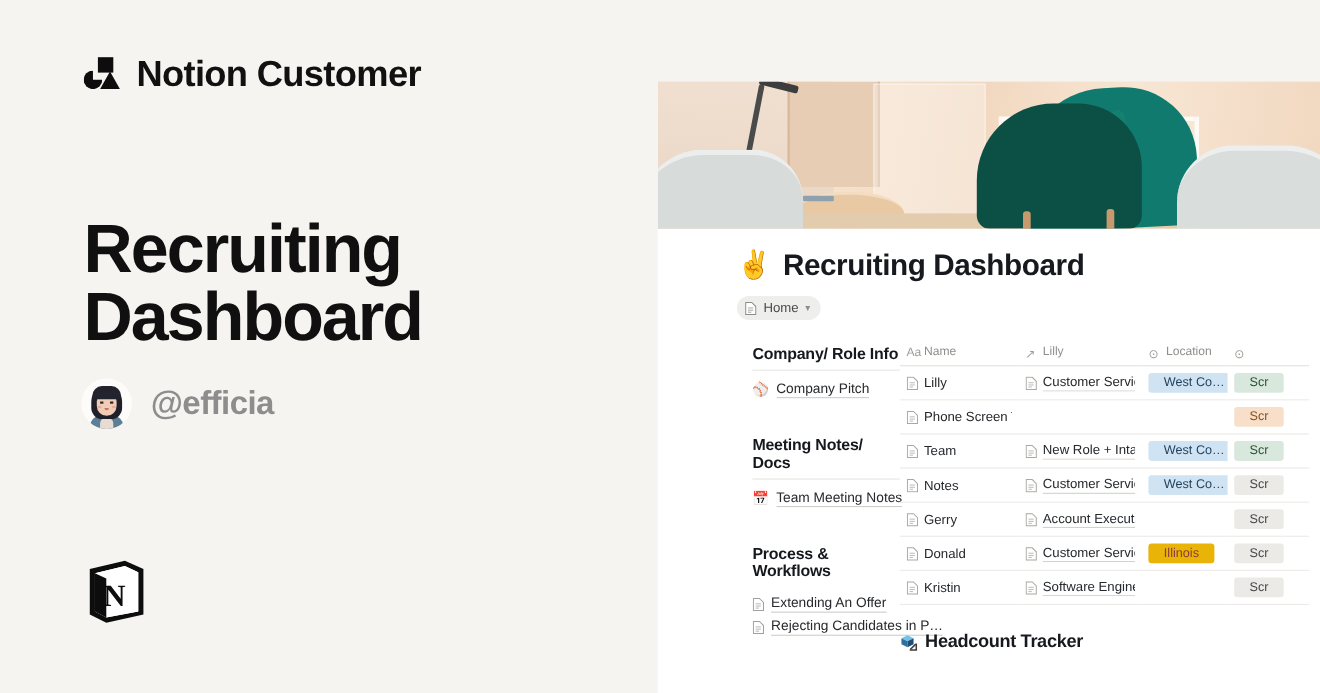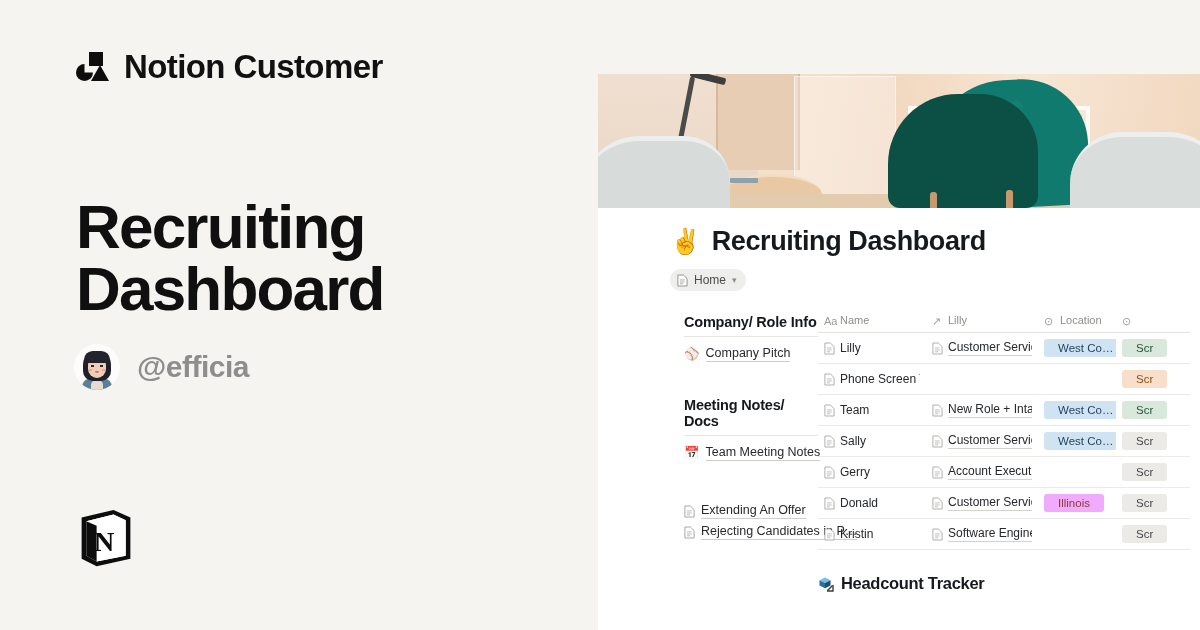--- a/index.html
+++ b/index.html
@@ -260,20 +260,21 @@
             <div class="sec-rule"></div>
             <div class="link-row">
               <span class="link-emoji">📅</span>
               <span class="link-txt">Team Meeting Notes</span>
             </div>
           </div>
 
           <div class="sec-gap"></div>
 
           <div>
+            <div class="sec-head">Process &amp; Workflows</div>
             <div class="sec-gap-sm"></div>
             <div class="link-row">
               <svg class="doc-ico" viewBox="0 0 12 14">
                 <path d="M1 1h6l4 4v8H1z" fill="#fff" stroke="#a0a09c" stroke-width="1"></path>
                 <path d="M3.2 6.4h5.2M3.2 8.6h5.2M3.2 10.6h3.4" stroke="#aeaeaa" stroke-width=".9"></path>
               </svg>
               <span class="link-txt">Extending An Offer</span>
             </div>
             <div class="link-row">
               <svg class="doc-ico" viewBox="0 0 12 14">
@@ -381,21 +382,21 @@
                     <td class="c-loc"><span class="pill" style="background:#cfe3f3;color:#1f3f5b">West Co…</span></td>
                     <td class="c-st"><span class="pill" style="background:#d9e8dd;color:#2b5139">Scr</span></td>
                   </tr>
                   <tr>
                     <td class="c-nm">
                       <div class="cell-doc">
                         <svg class="doc-ico" viewBox="0 0 12 14">
                           <path d="M1 1h6l4 4v8H1z" fill="#fff" stroke="#a8a8a4" stroke-width="1"></path>
                           <path d="M3.2 6.4h5.2M3.2 8.6h5.2M3.2 10.6h3.4" stroke="#b4b4b0" stroke-width=".9"></path>
                         </svg>
-                        <span>Sally</span>
+                        <span>Notes</span>
                       </div>
                     </td>
                     <td class="c-role">
                       <div class="cell-doc">
                         <svg class="doc-ico" viewBox="0 0 12 14">
                           <path d="M1 1h6l4 4v8H1z" fill="#fff" stroke="#a8a8a4" stroke-width="1"></path>
                           <path d="M3.2 6.4h5.2M3.2 8.6h5.2M3.2 10.6h3.4" stroke="#b4b4b0" stroke-width=".9"></path>
                         </svg>
                         <span class="cell-link">Customer Service T</span>
                       </div>
@@ -437,21 +438,21 @@
                     </td>
                     <td class="c-role">
                       <div class="cell-doc">
                         <svg class="doc-ico" viewBox="0 0 12 14">
                           <path d="M1 1h6l4 4v8H1z" fill="#fff" stroke="#a8a8a4" stroke-width="1"></path>
                           <path d="M3.2 6.4h5.2M3.2 8.6h5.2M3.2 10.6h3.4" stroke="#b4b4b0" stroke-width=".9"></path>
                         </svg>
                         <span class="cell-link">Customer Service T</span>
                       </div>
                     </td>
-                    <td class="c-loc"><span class="pill" style="background:#f0abfc;color:#8a3a3a">Illinois</span></td>
+                    <td class="c-loc"><span class="pill" style="background:#eab308;color:#8a3a3a">Illinois</span></td>
                     <td class="c-st"><span class="pill" style="background:#eceae7;color:#45474a">Scr</span></td>
                   </tr>
                   <tr>
                     <td class="c-nm">
                       <div class="cell-doc">
                         <svg class="doc-ico" viewBox="0 0 12 14">
                           <path d="M1 1h6l4 4v8H1z" fill="#fff" stroke="#a8a8a4" stroke-width="1"></path>
                           <path d="M3.2 6.4h5.2M3.2 8.6h5.2M3.2 10.6h3.4" stroke="#b4b4b0" stroke-width=".9"></path>
                         </svg>
                         <span>Kristin</span>

